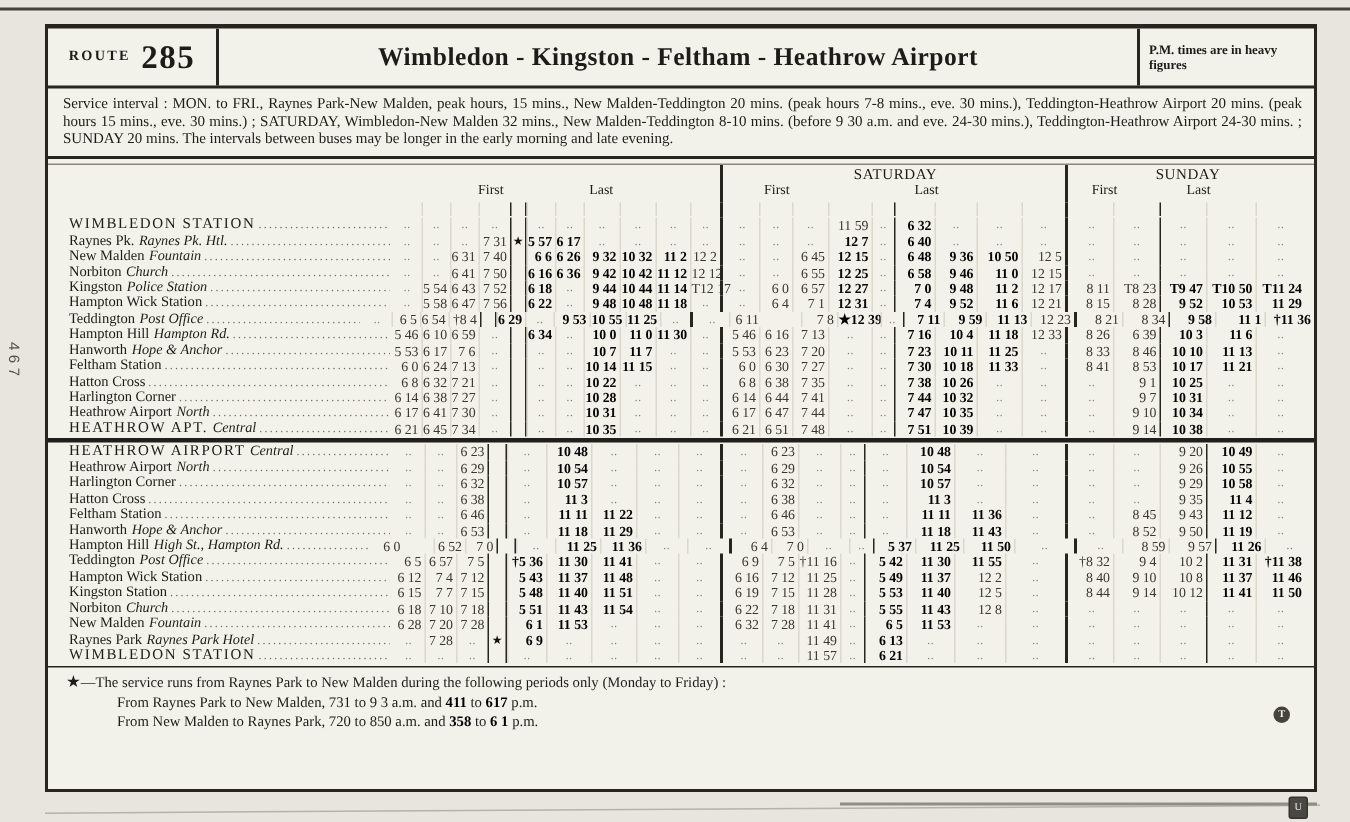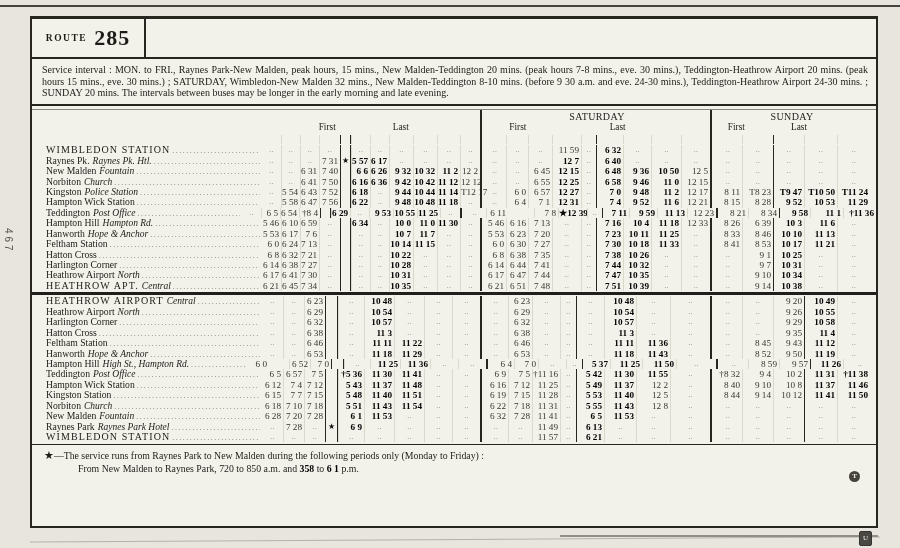--- a/index.html
+++ b/index.html
@@ -72,20 +72,22 @@
 
 <div class="topline"></div>
 <div class="pageno">467</div>
 
 <div class="frame">
   <div class="header">
     <div class="route">
       <span class="route-label">ROUTE</span>
       <span class="route-num">285</span>
     </div>
+    <div class="title">Wimbledon - Kingston - Feltham - Heathrow Airport</div>
+    <div class="pmnote">P.M. times are in heavy figures</div>
   </div>
 
   <div class="interval">Service interval :  MON. to FRI., Raynes Park-New Malden, peak hours, 15 mins., New Malden-Teddington 20 mins. (peak hours 7-8 mins., eve. 30 mins.), Teddington-Heathrow Airport 20 mins. (peak hours 15 mins., eve. 30 mins.) ;  SATURDAY, Wimbledon-New Malden 32 mins., New Malden-Teddington 8-10 mins. (before 9 30 a.m. and eve. 24-30 mins.), Teddington-Heathrow Airport 24-30 mins. ;  SUNDAY 20 mins.   The intervals between buses may be longer in the early morning and late evening.</div>
   <div class="rule2"></div>
 
   <div class="dayhdr" id="day-headers">
       <div class="dh-station"></div>
       <div class="dh-sec mf" style="width: 218px;">
         <span class="dh-first" style="left: 26%;">First</span>
         <span class="dh-last" style="left: 60%;">Last</span>
@@ -1148,20 +1150,21 @@
           <span class="cell dots" style="width: 31px;">..</span>
           <span class="cell dots" style="width: 31px;">..</span>
           <span class="cell heavy dots" style="width: 33px;">..</span>
           <span class="cell dots" style="width: 33px;">..</span>
         </div>
       </div>
     </div>
 
   <div class="fnblock">
     <div id="fn1"><span class="fn-star">★</span><span>—The service runs from Raynes Park to New Malden during the following periods only (Monday to Friday) :</span></div>
+    <div id="fn2" class="fn-indent"><span>From Raynes Park to New Malden, 731 to 9 3 a.m. and </span><b>411</b><span> to </span><b>617</b><span> p.m.</span></div>
     <div id="fn3" class="fn-indent"><span>From New Malden to Raynes Park, 720 to 850 a.m. and </span><b>358</b><span> to </span><b>6 1</b><span> p.m.</span></div>
     <div class="orn">T</div>
   </div>
 </div>
 
 <div class="artifact">
   <div class="art-line"></div>
   <div class="art-line2"></div>
   <div class="art-glyph">U</div>
 </div>

